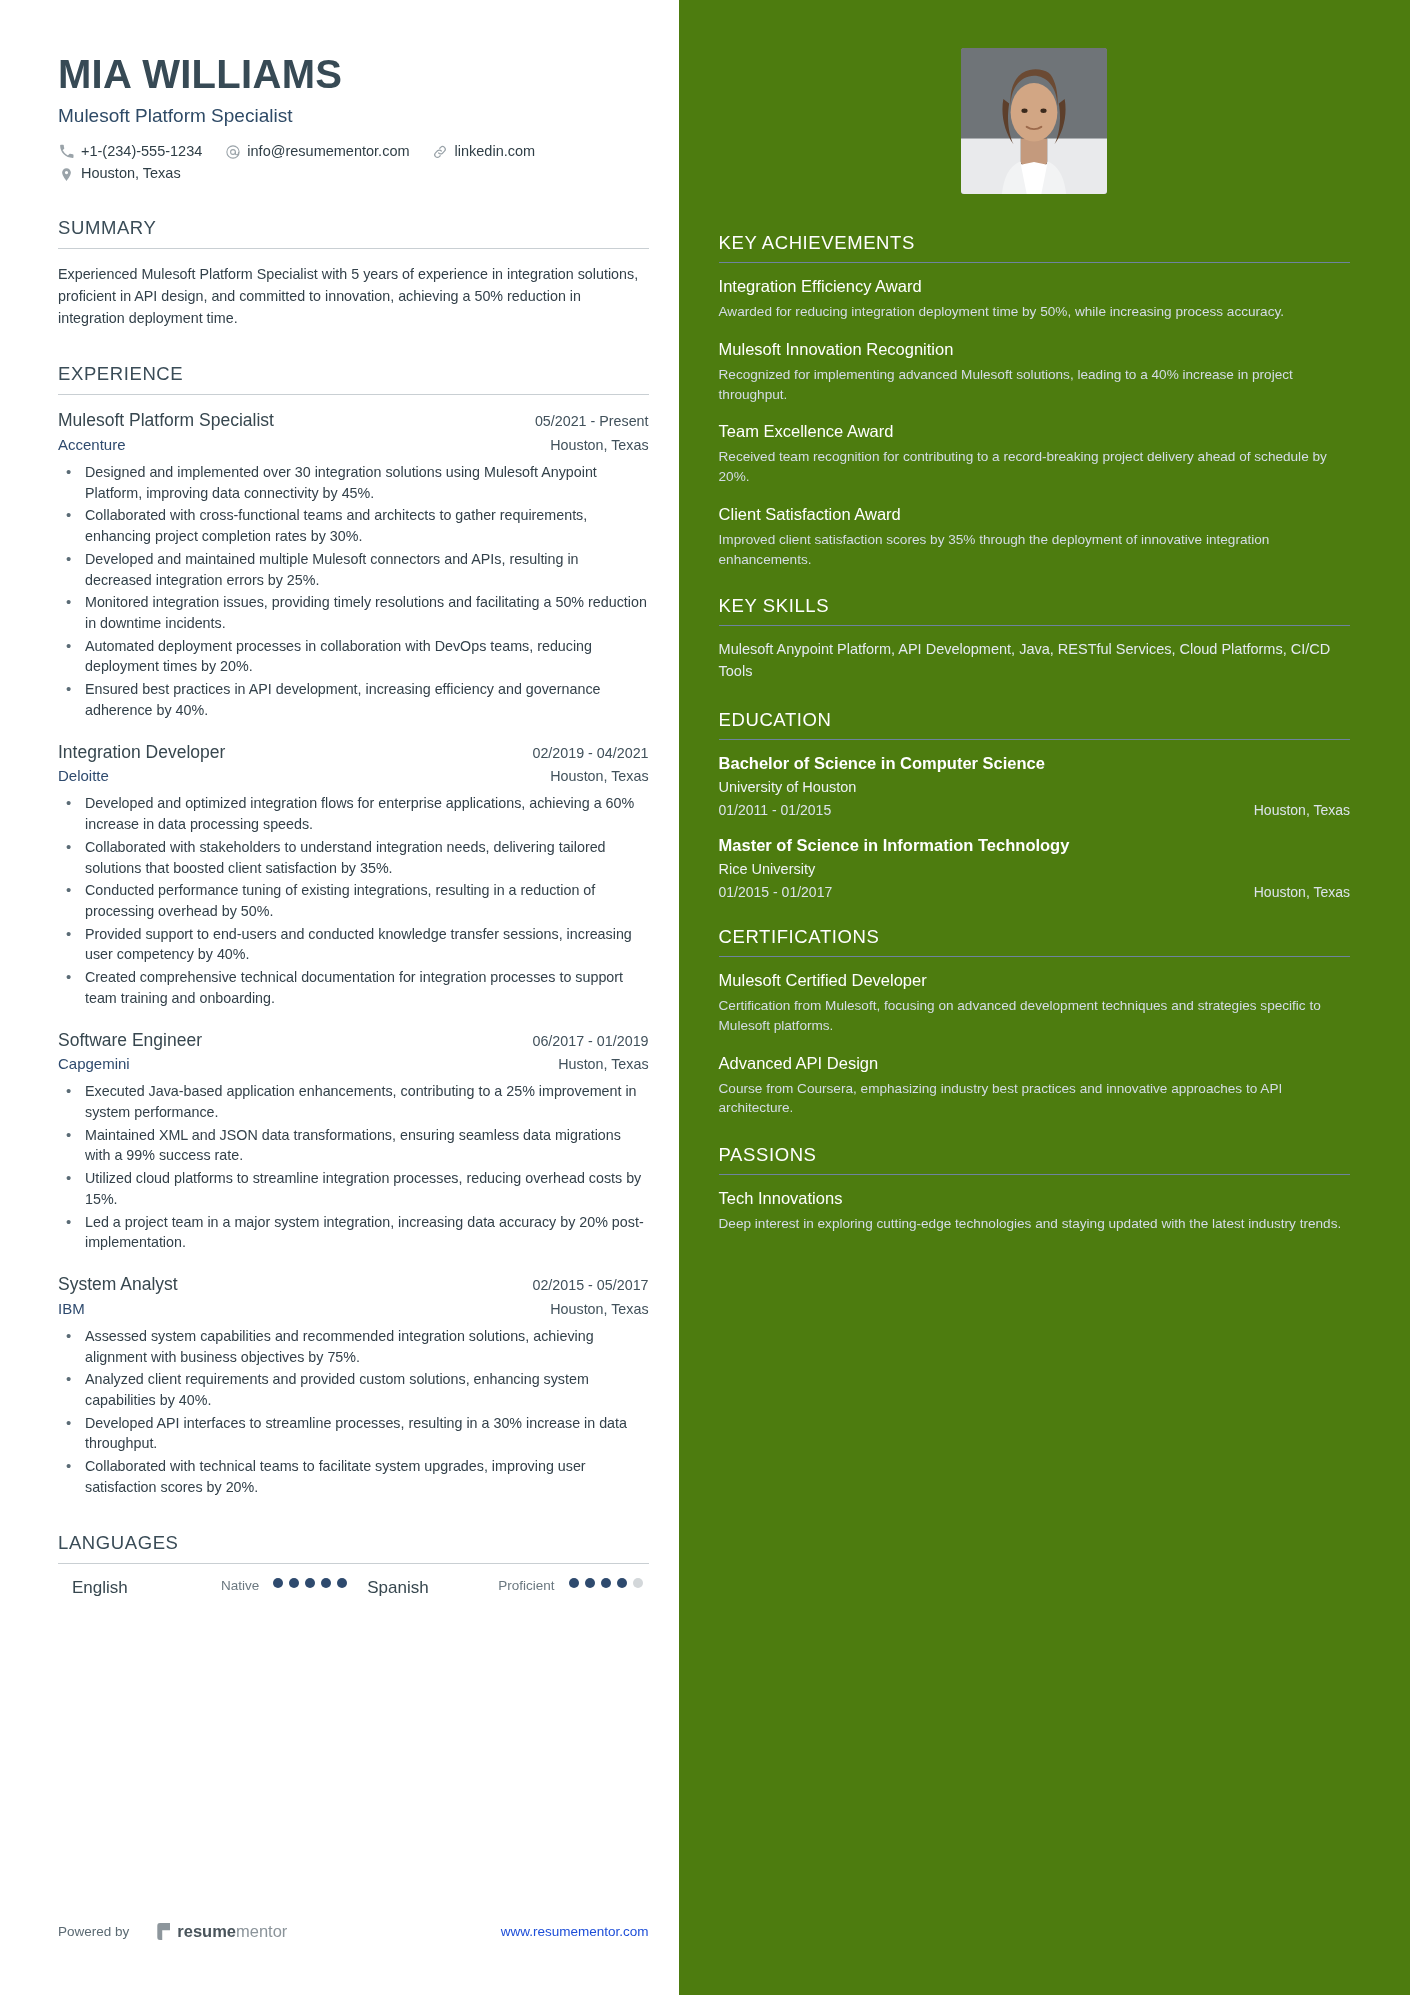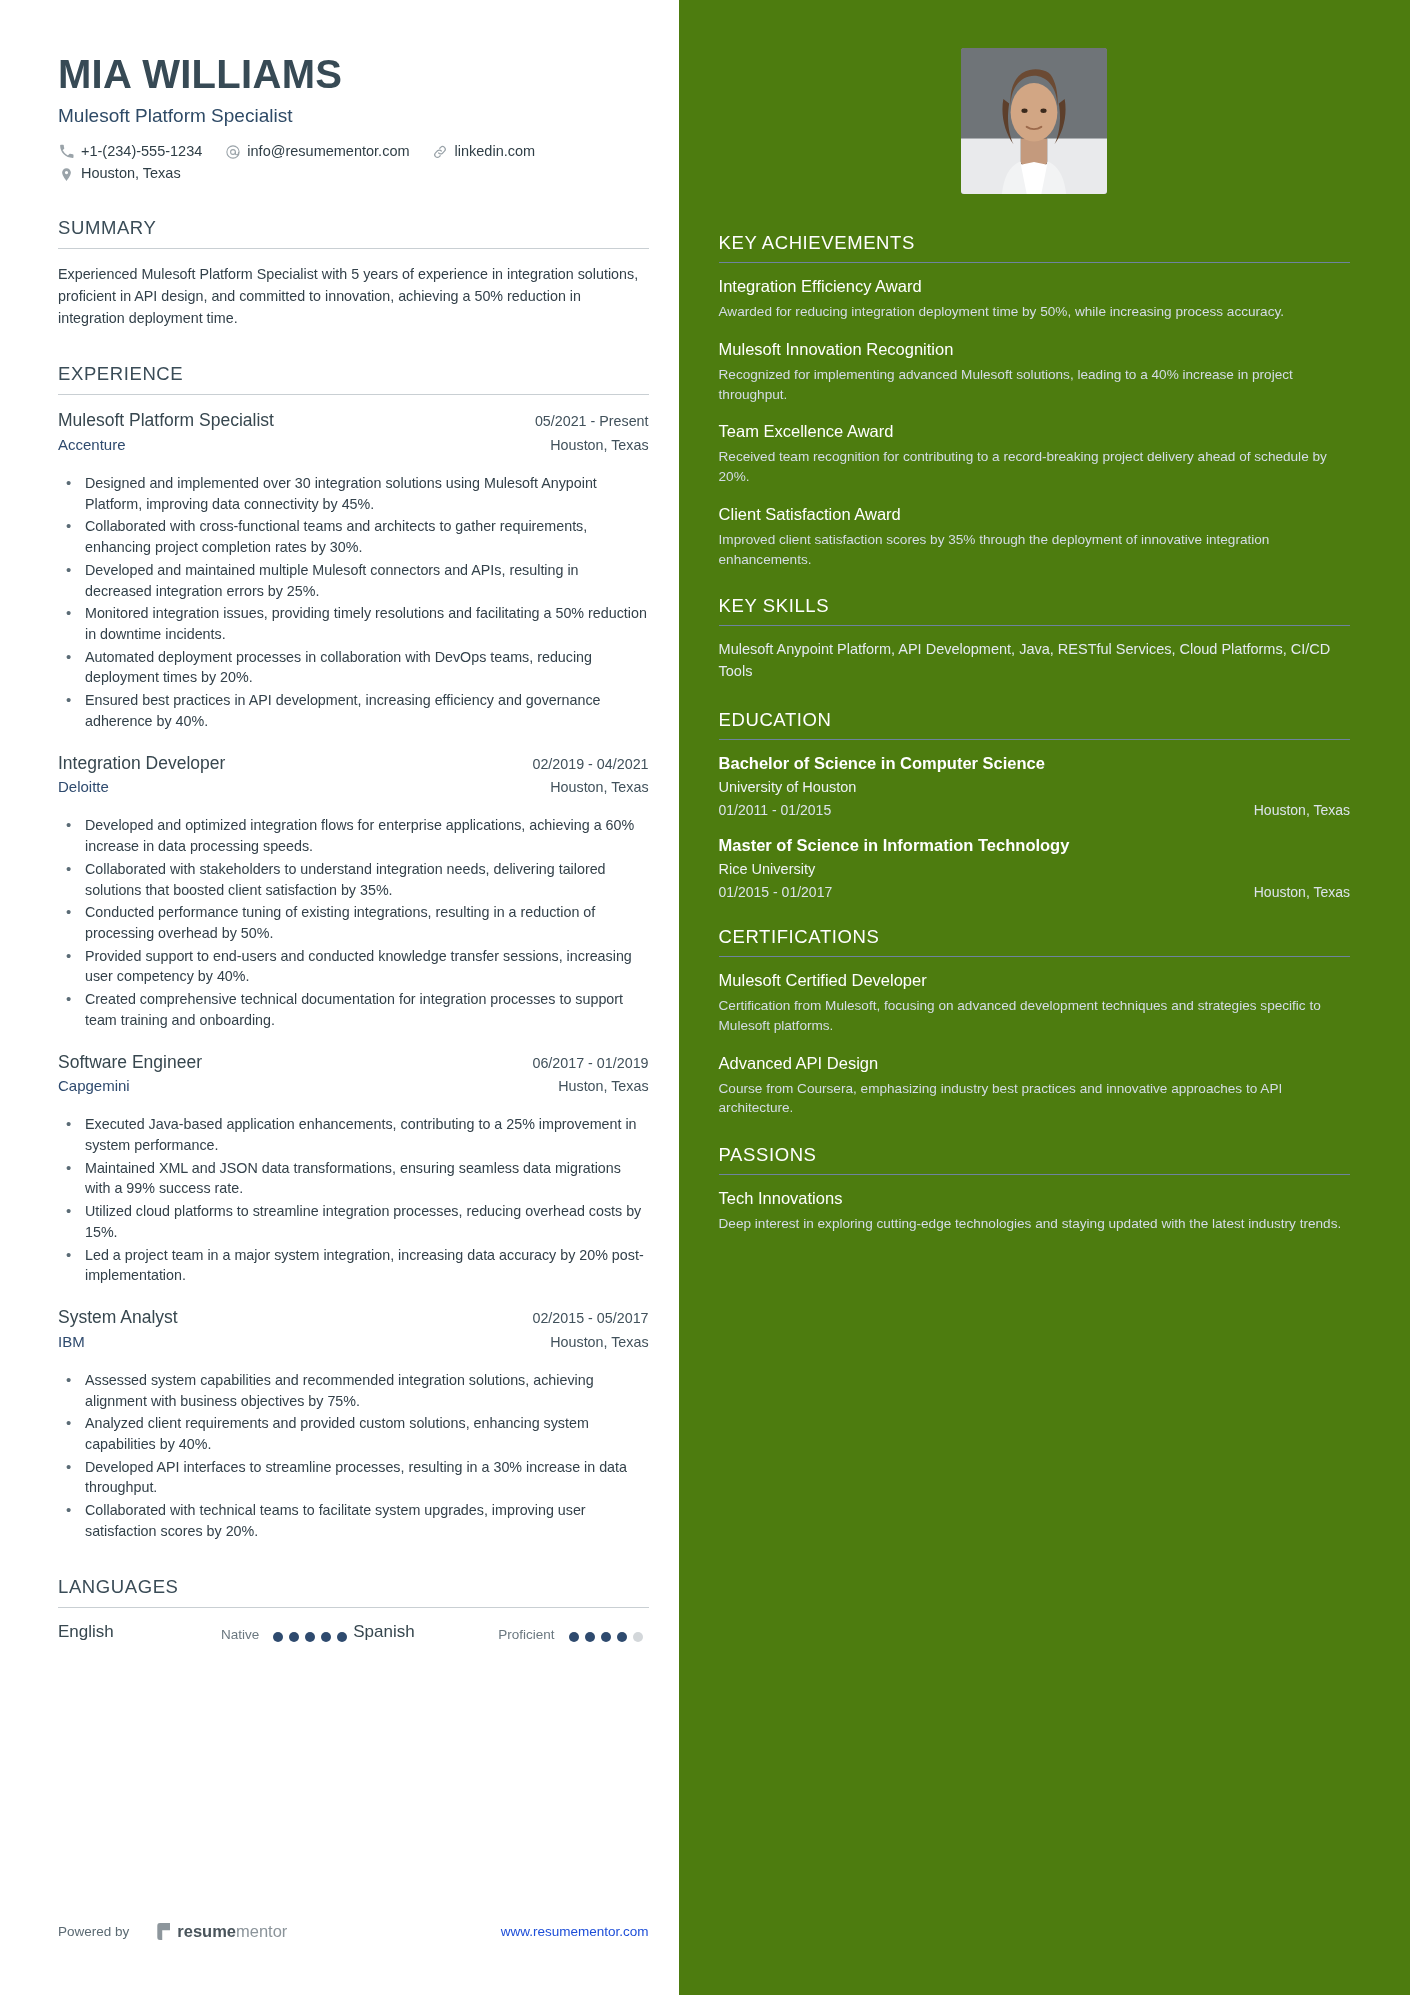--- a/index.html
+++ b/index.html
@@ -40,33 +40,33 @@
   .summary-text { font-size: 14.3px; line-height: 1.55; color: #33414a; }
 
   .job { margin-bottom: 20px; }
   .job-top { display: flex; justify-content: space-between; align-items: baseline; }
   .job-title { font-size: 17.5px; color: #37474f; line-height: 1.3; }
   .job-date { font-size: 14.3px; color: #41515b; white-space: nowrap; }
   .job-sub { display: flex; justify-content: space-between; align-items: baseline; margin-top: 4px; }
   .job-company { font-size: 15px; color: #2e4a6e; }
   .job-loc { font-size: 14.3px; color: #41515b; white-space: nowrap; }
 
-  ul.bullets { list-style: none; margin-top: 20px; }
+  ul.bullets { list-style: none; margin-top: 9px; }
   ul.bullets li {
     position: relative; padding-left: 27px; margin-bottom: 2px;
     font-size: 14.3px; line-height: 1.45; color: #33414a;
   }
   ul.bullets li:before {
     content: "•"; position: absolute; left: 8px; top: -1px;
     color: #5a6b75; font-size: 15px;
   }
 
   
   .lang-row { display: flex; align-items: center; margin-top: 6px; }
-  .lang-block { display: flex; align-items: flex-end; width: 50%; }
+  .lang-block { display: flex; align-items: flex-start; width: 50%; margin-left: 14px; }
   .lang-name { font-size: 17px; color: #37474f; }
   .lang-level { font-size: 13.5px; color: #6b7880; margin-left: auto; margin-right: 14px; }
   .dots { display: flex; align-items: center; }
   .dot { width: 10px; height: 10px; border-radius: 50%; margin-right: 6px; background: #2e4a6e; }
   .dot.off { background: #d3d7da; }
 
   
   .footer {
     position: absolute; left: 58px; right: 30px; bottom: 54px;
     display: flex; align-items: center; font-size: 13.5px; color: #5b6a73;

